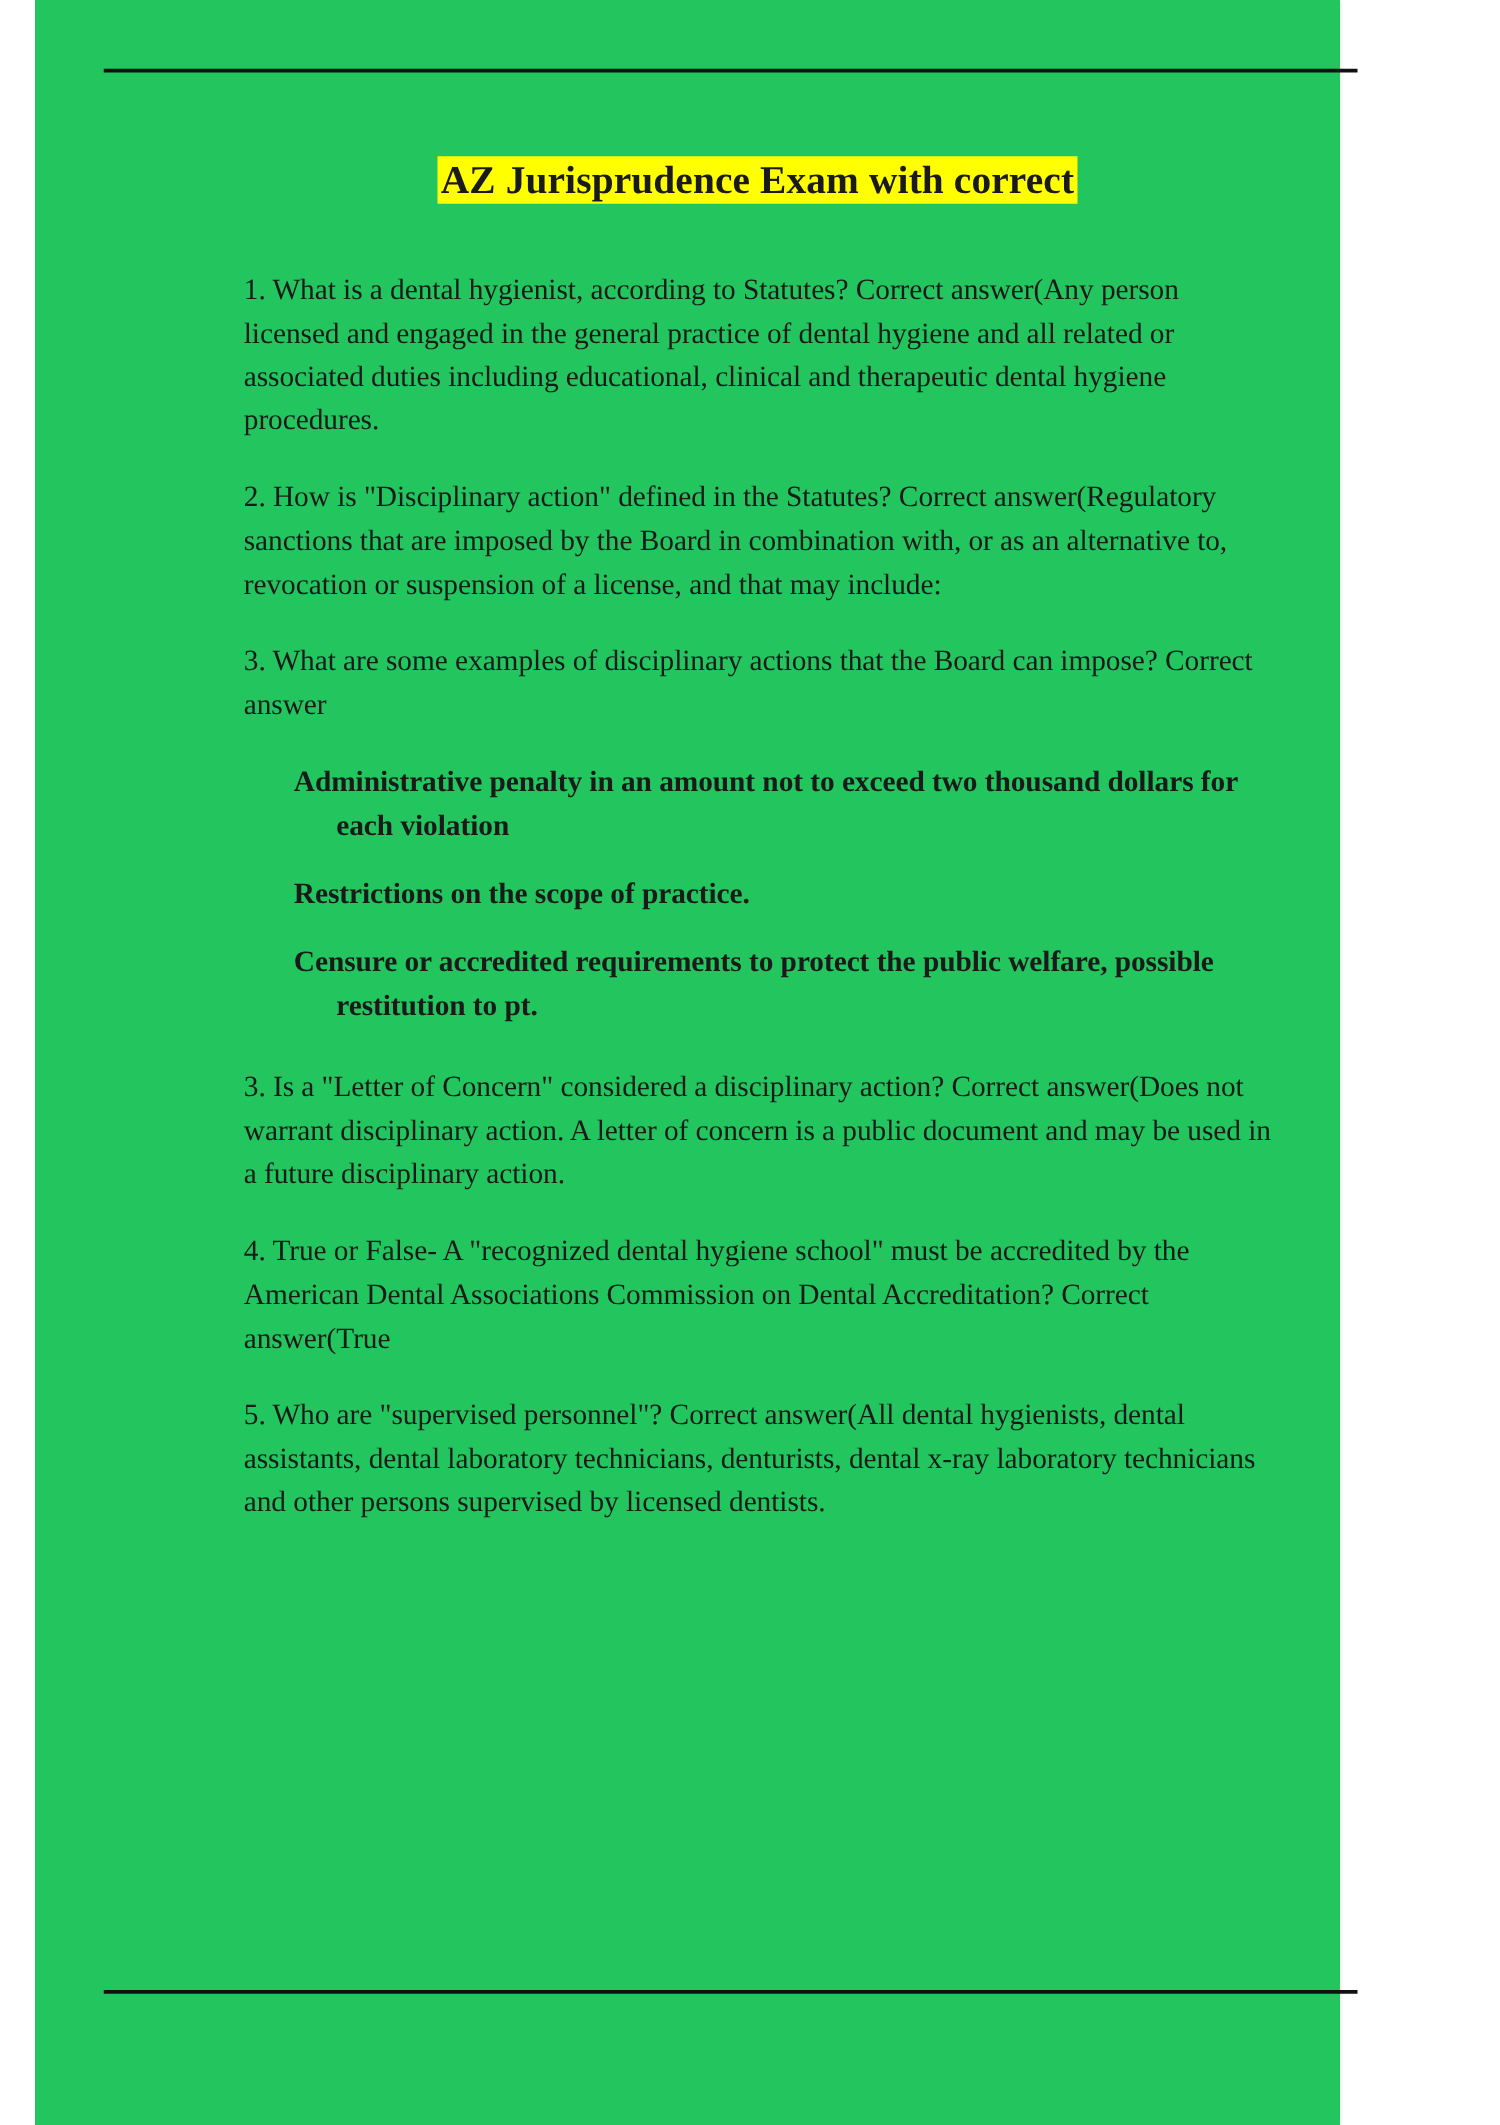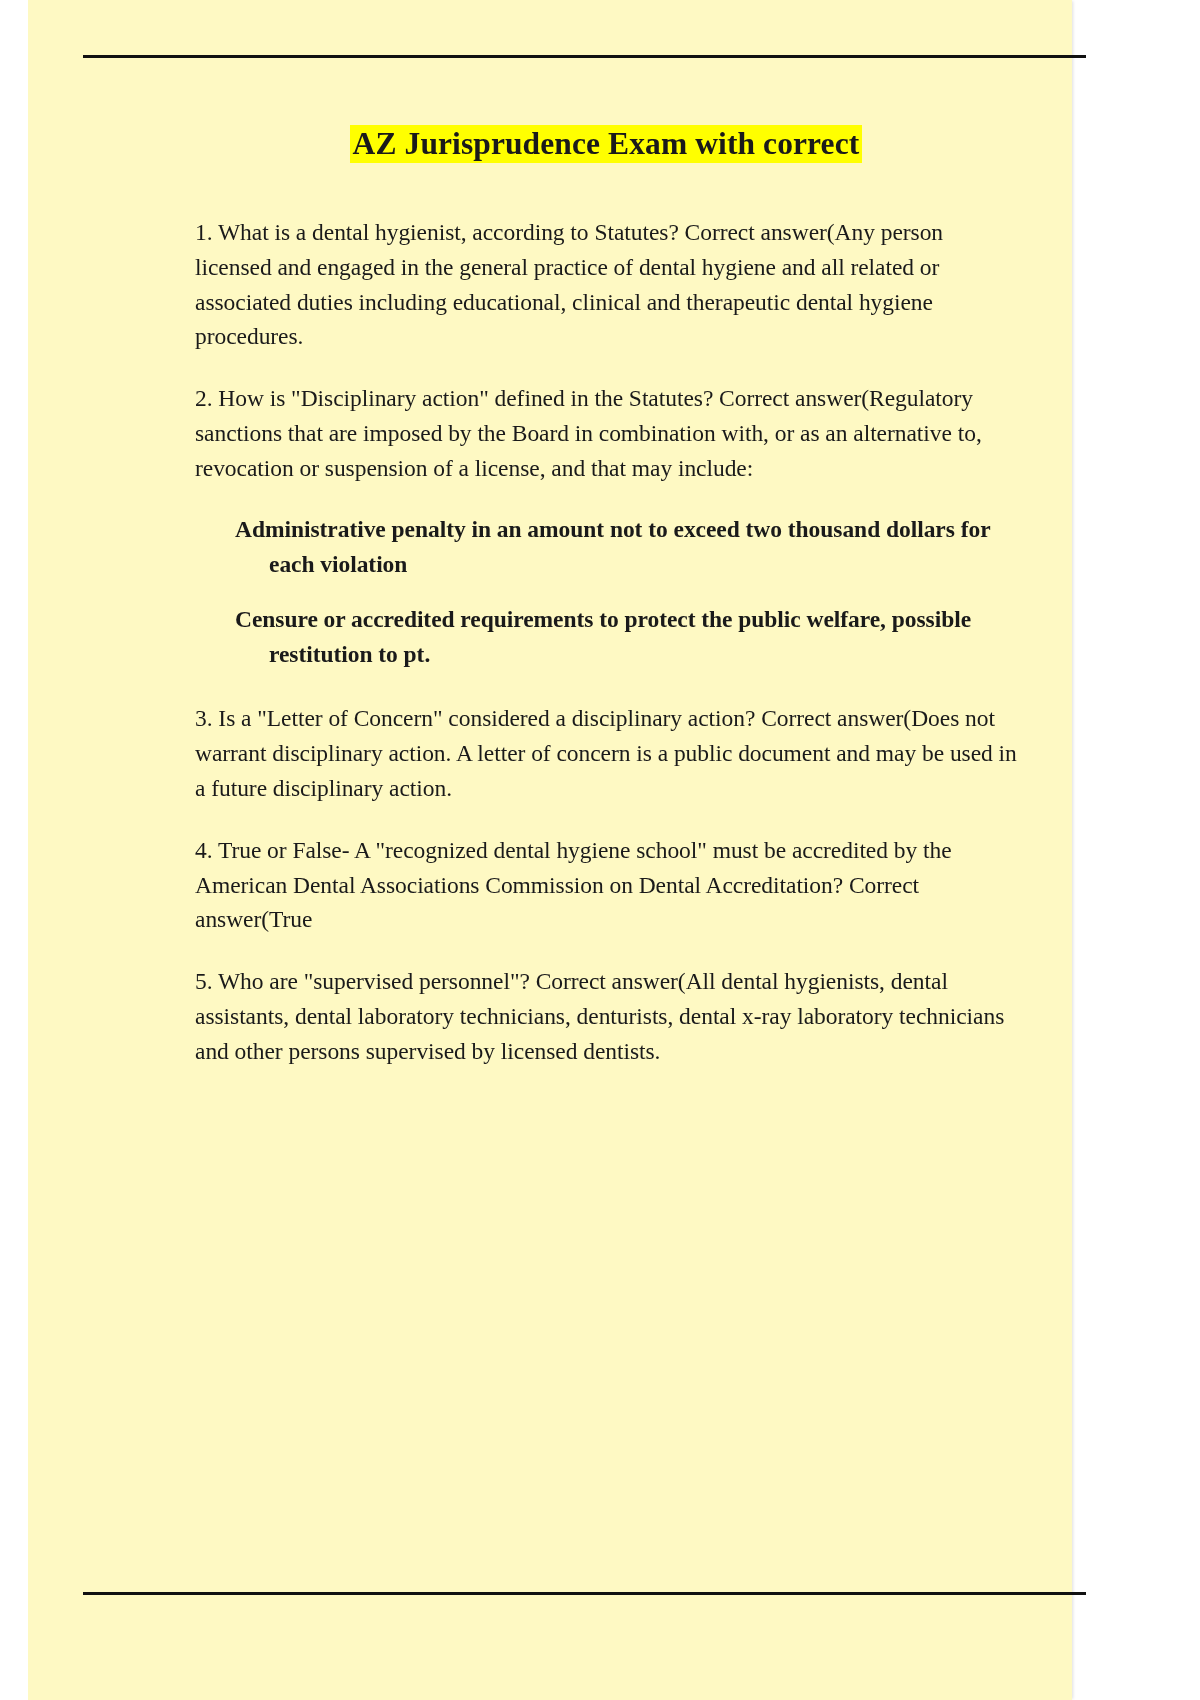--- a/index.html
+++ b/index.html
@@ -18,21 +18,21 @@
     -webkit-font-smoothing: antialiased;
   }
 
   
   #page-sheet {
     position: absolute;
     left: 28px;
     top: 0;
     width: 1044px;
     height: 1700px;
-    background: #fef9c3;
+    background: #22c55e;
     box-shadow: 2px 0 3px -1px rgba(0,0,0,0.13);
   }
 
   
   .page-rule {
     position: absolute;
     left: 55px;
     width: 1003px;
     height: 0;
     border-top: 3px solid #111111;
@@ -100,23 +100,25 @@
   <div class="page-rule" id="rule-top"></div>
 
   <div id="content">
 
     <h1 id="doc-title">
       <span class="hl">AZ Jurisprudence Exam with correct</span><br>
     </h1>
 
     <p class="qa-item">1. What is a dental hygienist, according to Statutes? Correct answer(Any person licensed and engaged in the general practice of dental hygiene and all related or associated duties including educational, clinical and therapeutic dental hygiene procedures.</p>
     <p class="qa-item">2. How is "Disciplinary action" defined in the Statutes? Correct answer(Regulatory sanctions that are imposed by the Board in combination with, or as an alternative to, revocation or suspension of a license, and that may include:</p>
+    <p class="qa-item">3. What are some examples of disciplinary actions that the Board can impose? Correct answer</p>
 
     <ul class="answer-list list-block">
       <li>Administrative penalty in an amount not to exceed two thousand dollars for each violation</li>
+      <li>Restrictions on the scope of practice.</li>
       <li>Censure or accredited requirements to protect the public welfare, possible restitution to pt.</li>
     </ul>
 
     <p class="qa-item">3. Is a "Letter of Concern" considered a disciplinary action? Correct answer(Does not warrant disciplinary action. A letter of concern is a public document and may be used in a future disciplinary action.</p>
     <p class="qa-item">4. True or False- A "recognized dental hygiene school" must be accredited by the American Dental Associations Commission on Dental Accreditation? Correct answer(True</p>
     <p class="qa-item">5. Who are "supervised personnel"? Correct answer(All dental hygienists, dental assistants, dental laboratory technicians, denturists, dental x-ray laboratory technicians and other persons supervised by licensed dentists.</p>
 
   </div>
 
   <div class="page-rule" id="rule-bottom"></div>

